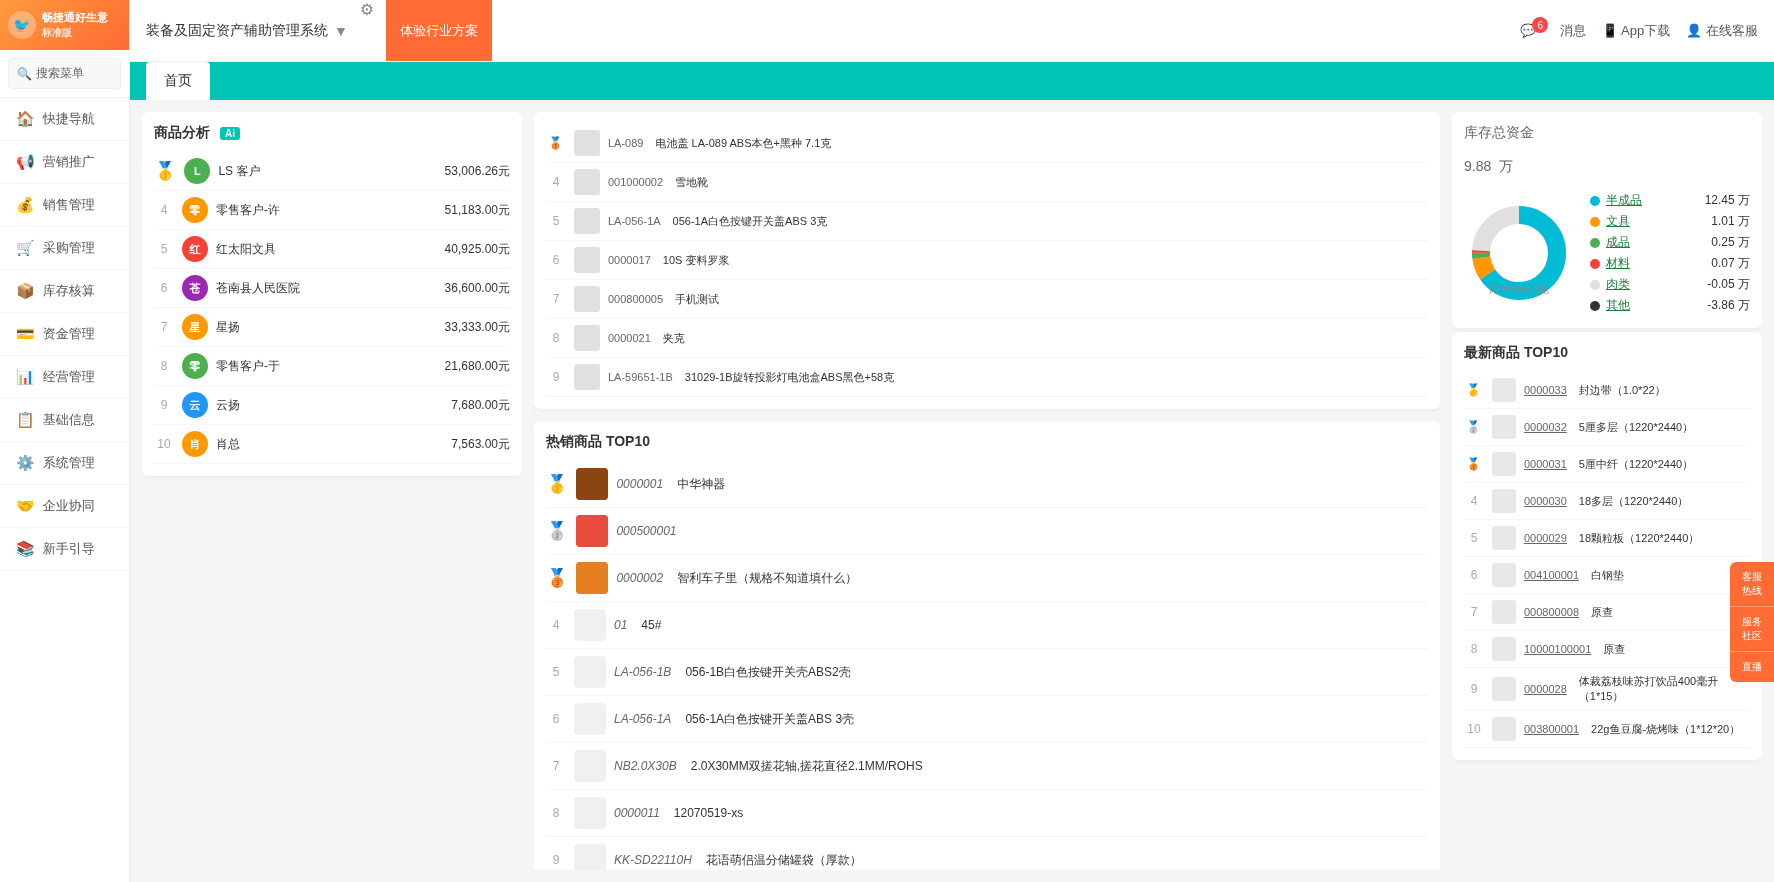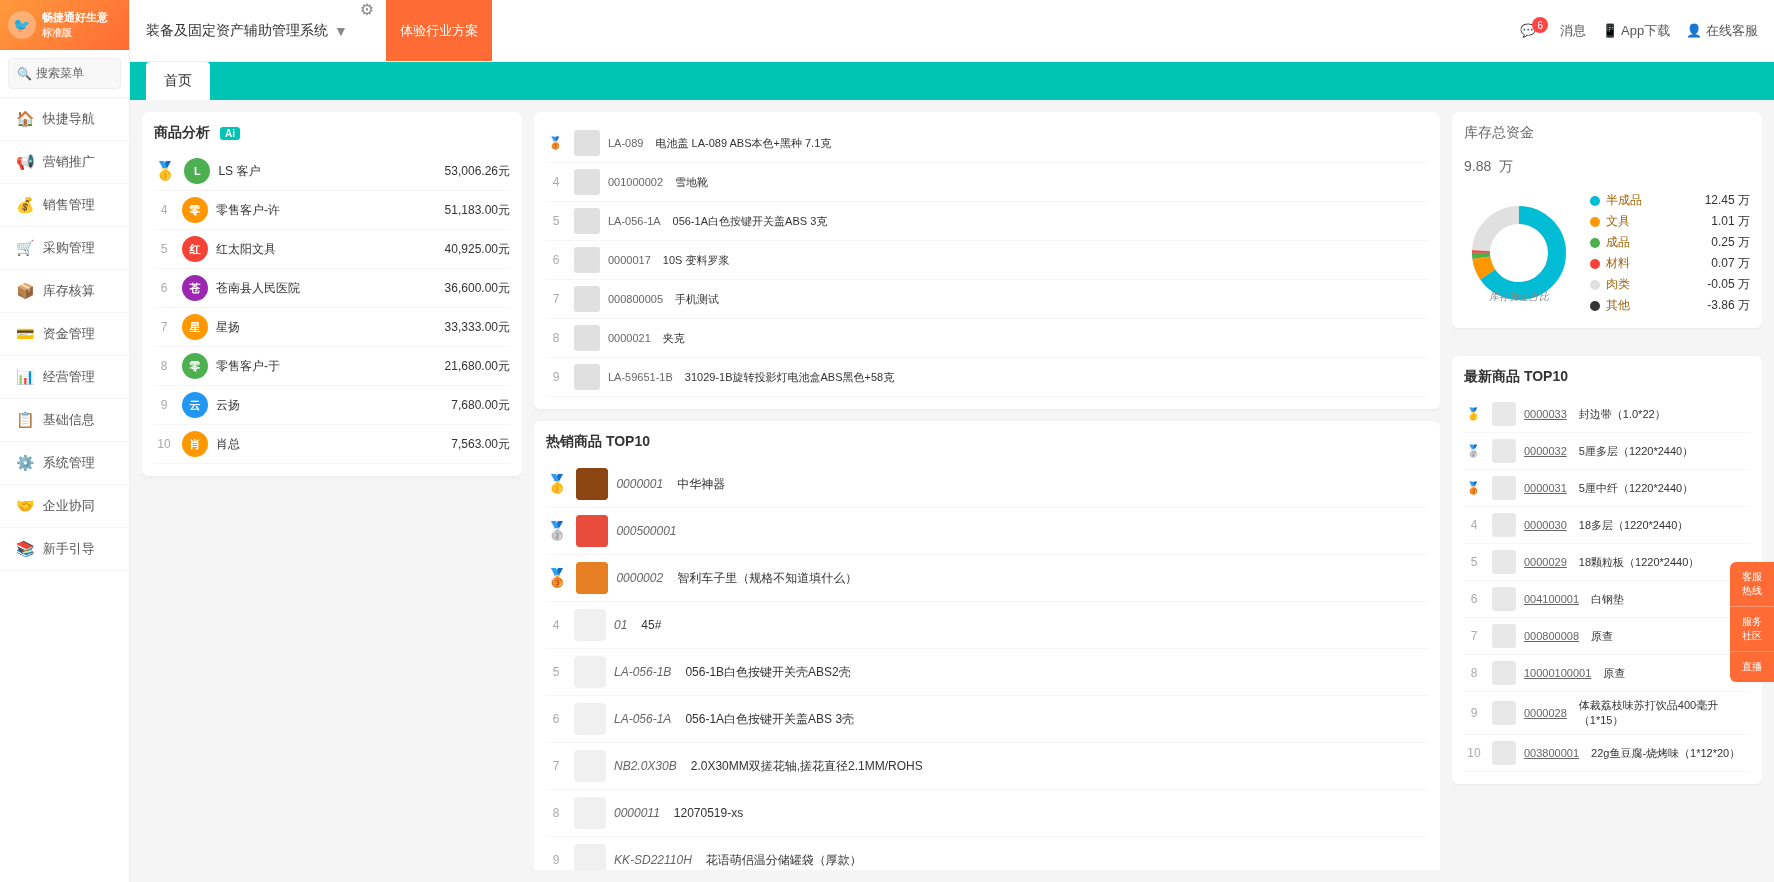--- a/index.html
+++ b/index.html
@@ -157,50 +157,50 @@
       background: #f0f0f0; flex-shrink: 0;
       display: flex; align-items: center; justify-content: center;
       color: #ccc; font-size: 10px; overflow: hidden;
     }
     .product-code { color: #666; font-size: 12px; margin-right: 6px; font-style: italic; }
     .product-name { color: #333; font-size: 12px; flex: 1; }
 
     
     .right-panel {
       width: 310px; flex-shrink: 0;
-      display: flex; flex-direction: column; gap: 28px;
+      display: flex; flex-direction: column; gap: 4px;
       overflow-y: auto;
     }
 
     
     .inventory-header {
       font-size: 14px; color: #666; margin-bottom: 4px;
     }
     .inventory-total {
       font-size: 28px; font-weight: bold; color: #333;
       margin-bottom: 12px;
     }
     .inventory-total span { font-size: 14px; color: #666; font-weight: normal; }
 
     
     .donut-section {
       display: flex; gap: 16px; align-items: center;
     }
     .donut-container { position: relative; width: 110px; height: 110px; flex-shrink: 0; }
     .donut-label {
-      position: absolute; bottom: 4px; left: 50%; transform: translateX(-50%);
-      font-size: 10px; color: #888; white-space: nowrap; font-style: italic;
+      position: absolute; bottom: 11px; left: 50%; transform: translateX(-50%);
+      font-size: 10px; color: #888; white-space: nowrap;
     }
     .legend { flex: 1; }
     .legend-item {
       display: flex; align-items: center; justify-content: space-between;
       padding: 2px 0; font-size: 12px;
     }
     .legend-dot { width: 10px; height: 10px; border-radius: 50%; margin-right: 6px; flex-shrink: 0; }
-    .legend-name { flex: 1; color: #a16207; display: flex; align-items: center; }
+    .legend-name { flex: 1; color: #15803d; display: flex; align-items: center; text-decoration: underline; }
     .legend-val { color: #333; }
 
     
     .new-product-item {
       display: flex; align-items: center; padding: 6px 0;
       border-bottom: 1px solid #f5f5f5; gap: 8px;
     }
     .np-rank { width: 20px; text-align: center; color: #aaa; font-size: 12px; }
     .np-img {
       width: 24px; height: 24px; border-radius: 3px;

